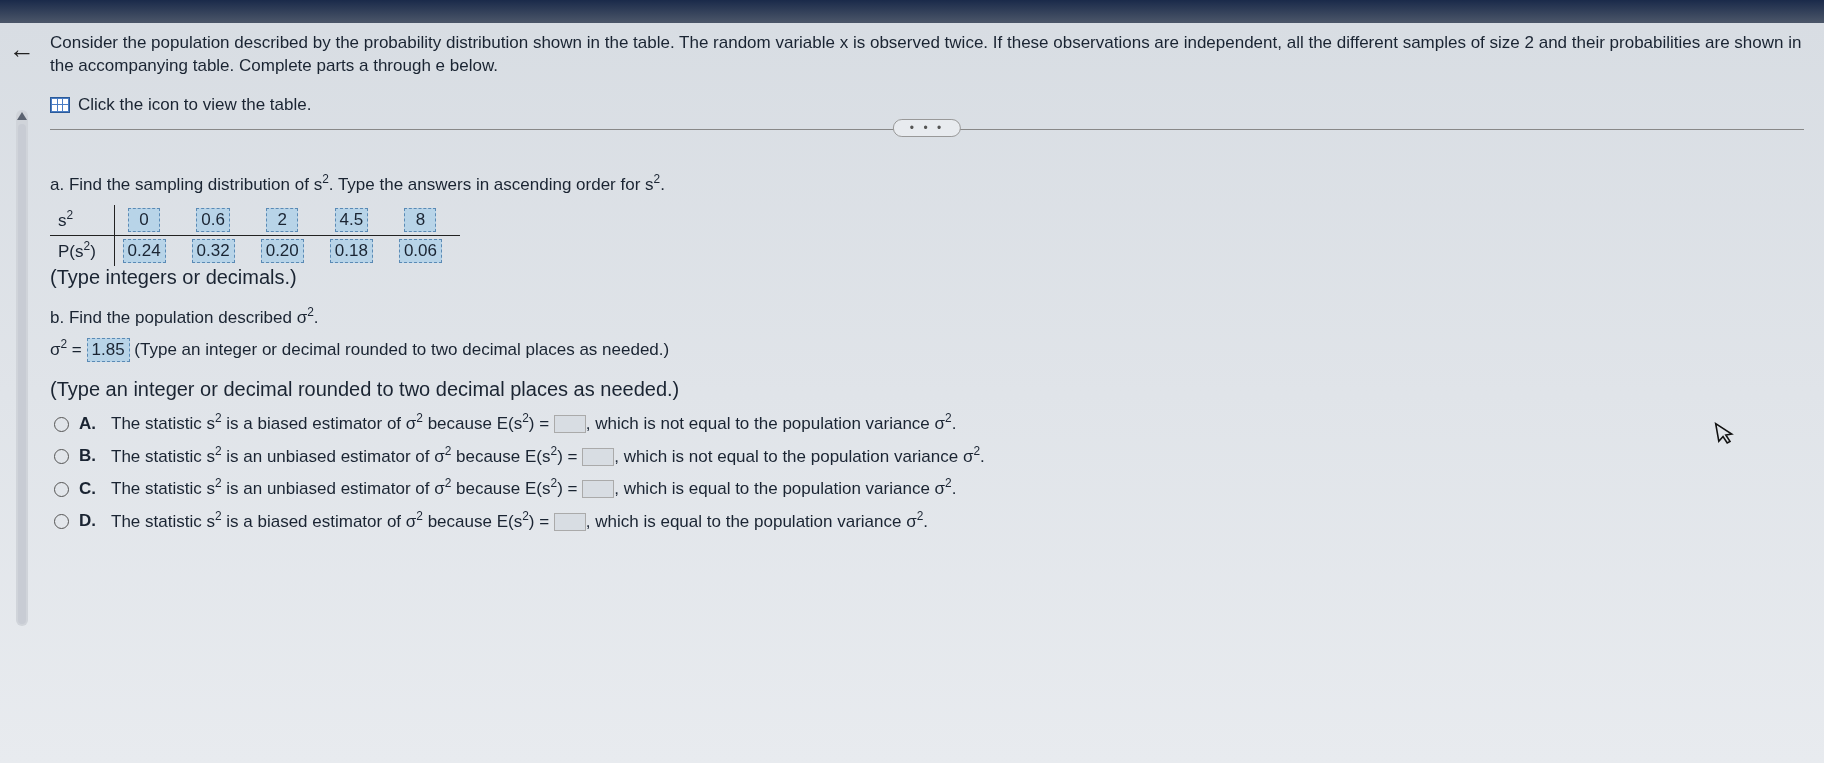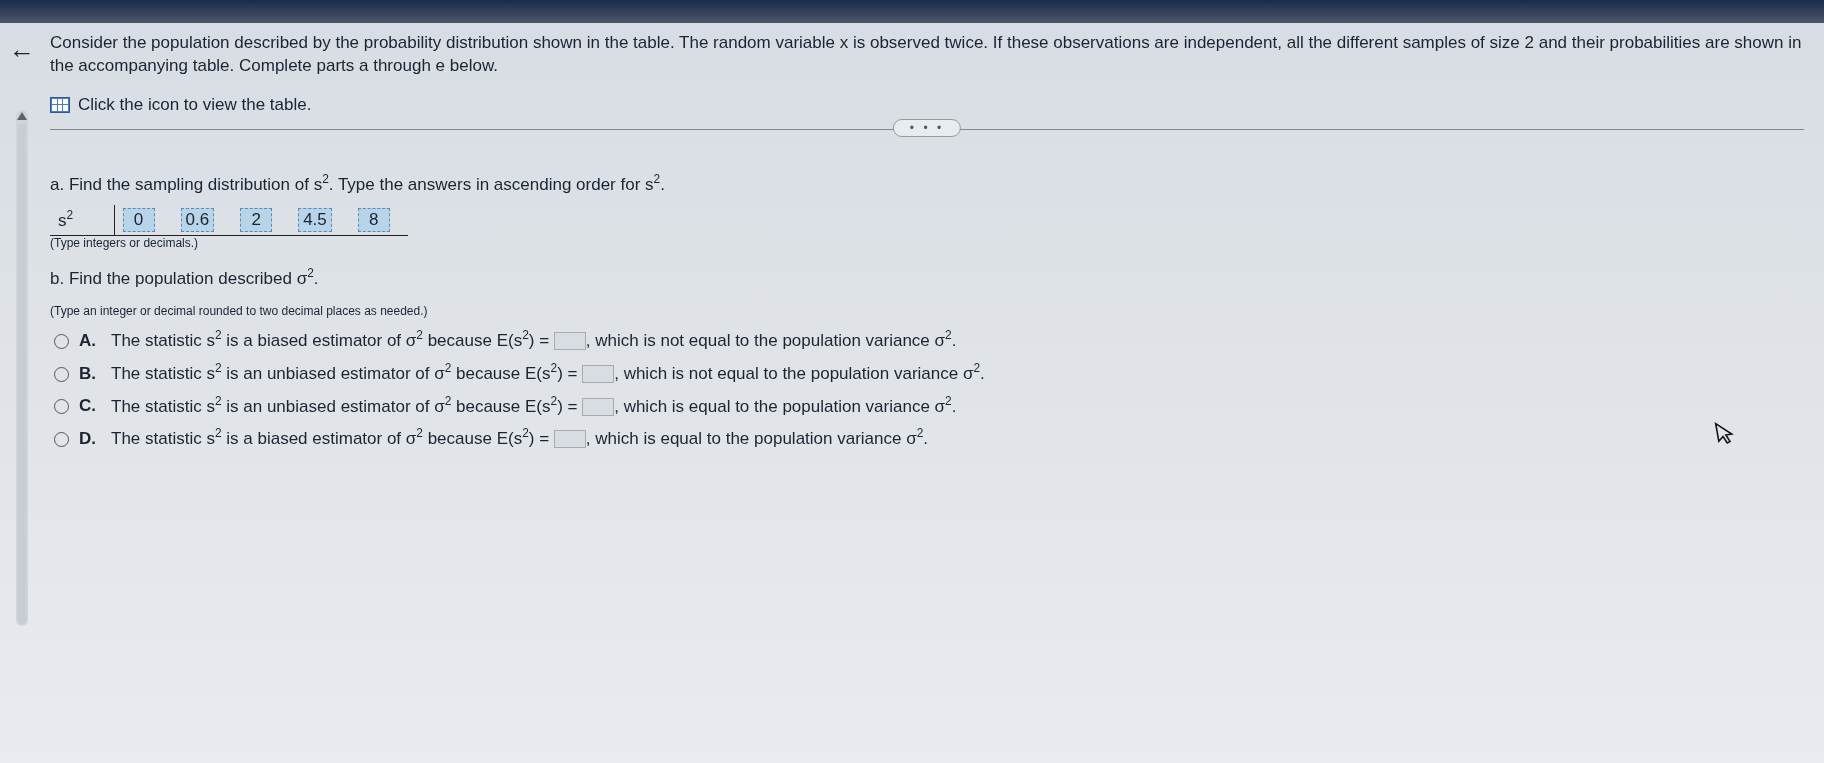--- a/index.html
+++ b/index.html
@@ -122,21 +122,21 @@
       min-width: 64px;
     }
     .filled-answer {
       background: #b8d4e8;
       padding: 1px 4px;
       border: 1px dashed #5a8ab5;
       display: inline-block;
       min-width: 32px;
       text-align: center;
     }
-    .hint { font-size: 12px; margin-bottom: 14px; }
+    .hint { font-size: 20px; margin-bottom: 14px; }
     .eq-line { margin-bottom: 14px; }
     .choice {
       display: flex;
       align-items: baseline;
       gap: 10px;
       margin: 10px 0 10px 4px;
     }
     .radio {
       width: 15px; height: 15px;
       border: 1.5px solid #555;
@@ -207,28 +207,39 @@
       <table class="dist-table">
         <tbody>
             <tr>
           <td class="row-label"><span>s</span><sup>2</sup></td>
           <td><span class="filled-answer">0</span></td>
           <td><span class="filled-answer">0.6</span></td>
           <td><span class="filled-answer">2</span></td>
           <td><span class="filled-answer">4.5</span></td>
           <td><span class="filled-answer">8</span></td>
         </tr>
+        <tr>
+          <td class="row-label"><span>P</span>(<span>s</span><sup>2</sup>)</td>
+          <td><span class="filled-answer">0.24</span></td>
+          <td><span class="filled-answer">0.32</span></td>
+          <td><span class="filled-answer">0.20</span></td>
+          <td><span class="filled-answer">0.18</span></td>
+          <td><span class="filled-answer">0.06</span></td>
+        </tr>
       </tbody>
         </table>
       <div class="hint">(Type integers or decimals.)</div>
     </div>
 
     <div class="part">
       <div class="part-text">
         <span>b. Find the population described σ</span><sup>2</sup><span>.</span>
+      </div>
+      <div class="eq-line">
+        <span>σ</span><sup>2</sup><span> = </span><span class="filled-answer">1.85</span><span> (Type an integer or decimal rounded to two decimal places as needed.)</span>
       </div>
     </div>
 
     <div class="part">
       <div class="hint" style="margin-bottom:10px;">(Type an integer or decimal rounded to two decimal places as needed.)</div>
 
       <div class="choice">
         <div class="radio"></div>
         <div class="choice-label">A.</div>
         <div>

